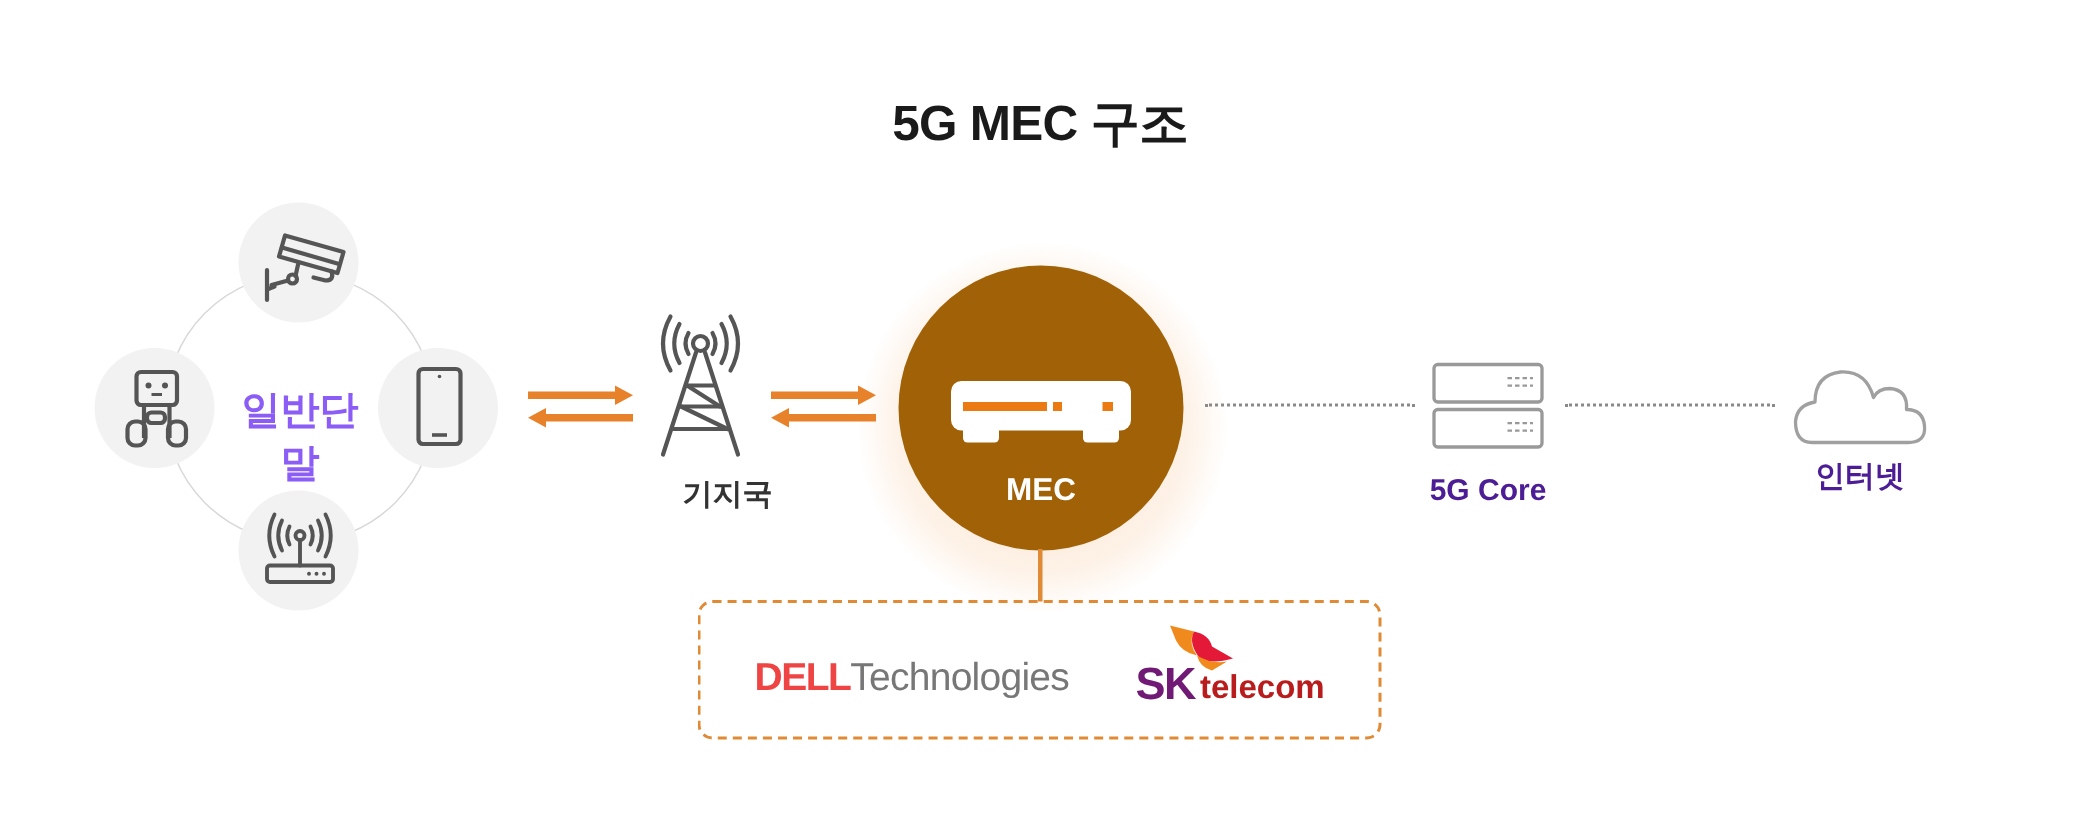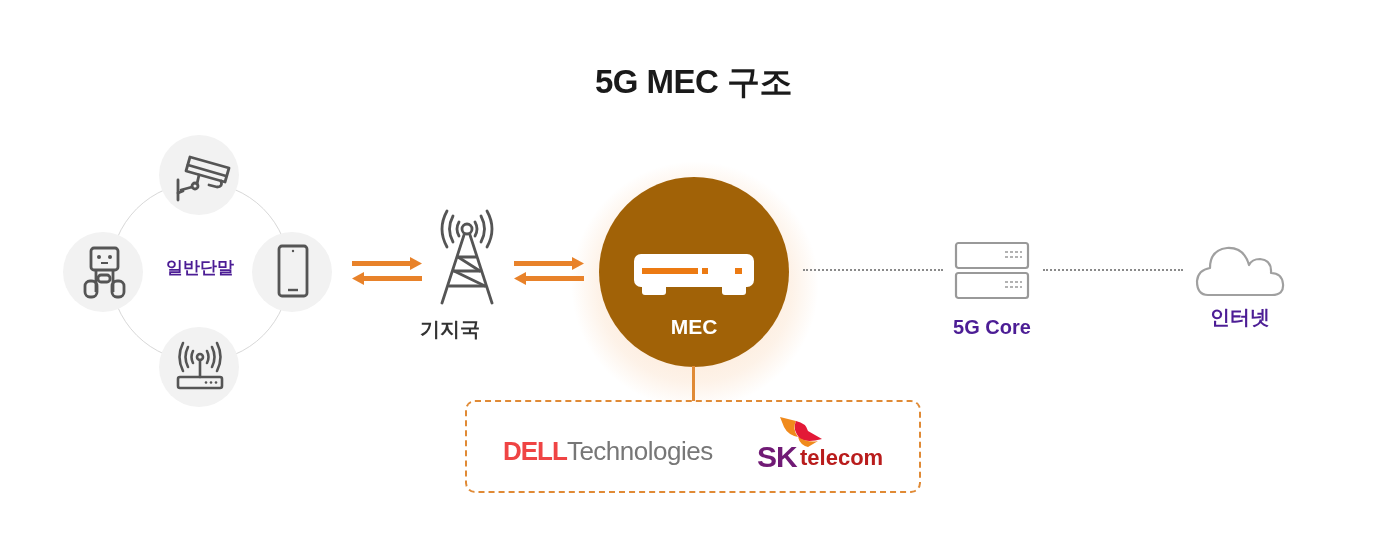--- a/index.html
+++ b/index.html
@@ -3,22 +3,22 @@
 <meta charset="utf-8">
 <style>
   html, body { margin:0; padding:0; background:#ffffff; }
   body { width:1387px; height:559px; position:relative; overflow:hidden;
          font-family:"Liberation Sans","DejaVu Sans",sans-serif; }
   .abs { position:absolute; }
   .title { left:0; width:1387px; top:60px; text-align:center; font-size:33px; font-weight:700; color:#1a1a1a; letter-spacing:-0.5px; }
   .dev-circle { position:absolute; width:80px; height:80px; border-radius:50%; background:#f2f2f2; }
   .dev-circle svg { position:absolute; left:0; top:0; }
   .ring { position:absolute; left:110px; top:182px; width:180px; height:180px; border-radius:50%; border:1px solid #d8d8d8; box-sizing:border-box; }
-  .center-label { position:absolute; left:150px; top:256px; width:100px; text-align:center; font-size:17px; font-weight:700; color:#4c1d95; }
-  .label-dark { position:absolute; font-size:20px; font-weight:700; color:#333; text-align:left; }
+  .center-label { position:absolute; left:150px; top:256px; width:100px; text-align:center; font-size:26px; font-weight:700; color:#8b5cf6; }
+  .label-dark { position:absolute; font-size:20px; font-weight:700; color:#333; text-align:right; }
   .label-gray { position:absolute; font-size:20px; font-weight:700; color:#4c1d95; text-align:center; }
   .mec-glow { position:absolute; left:570px; top:160px; width:250px; height:250px; border-radius:50%;
               background:radial-gradient(circle, rgba(240,130,30,0.28) 0%, rgba(240,130,30,0.10) 55%, rgba(255,255,255,0) 70%); }
   .mec { position:absolute; left:599px; top:177px; width:190px; height:190px; border-radius:50%; background:#a16207; }
   .mec-label { position:absolute; left:0; width:190px; top:138px; text-align:center; color:#fff; font-size:21px; font-weight:700; }
   .dotted { position:absolute; height:0; border-top:2px dotted #8a8a8a; }
   .partner-box { position:absolute; left:465px; top:400px; width:456px; height:93px; border:2.5px dashed #e08a35; border-radius:10px; box-sizing:border-box; }
   .dell { position:absolute; left:503px; top:436px; font-size:26px; color:#777; letter-spacing:-0.5px; }
   .dell b { color:#ef4444; font-weight:900; letter-spacing:-1px; }
   .skt-sk { position:absolute; left:757px; top:440px; font-size:30px; font-weight:900; color:#701a75; letter-spacing:-1px; }

